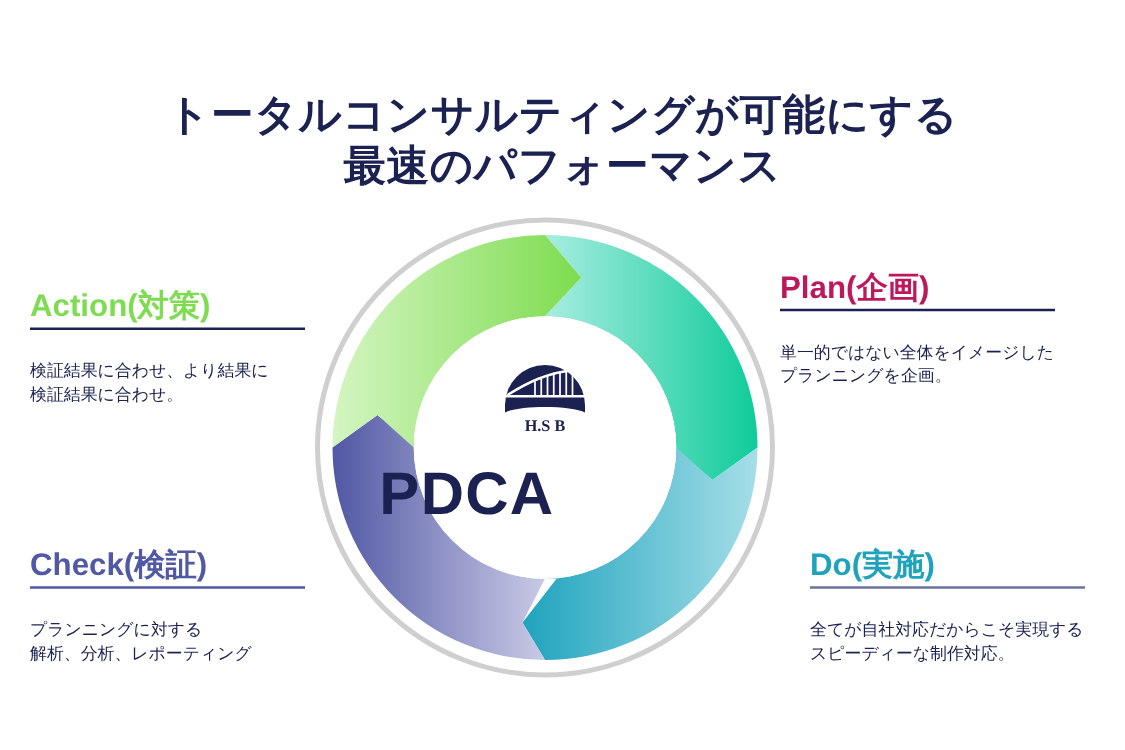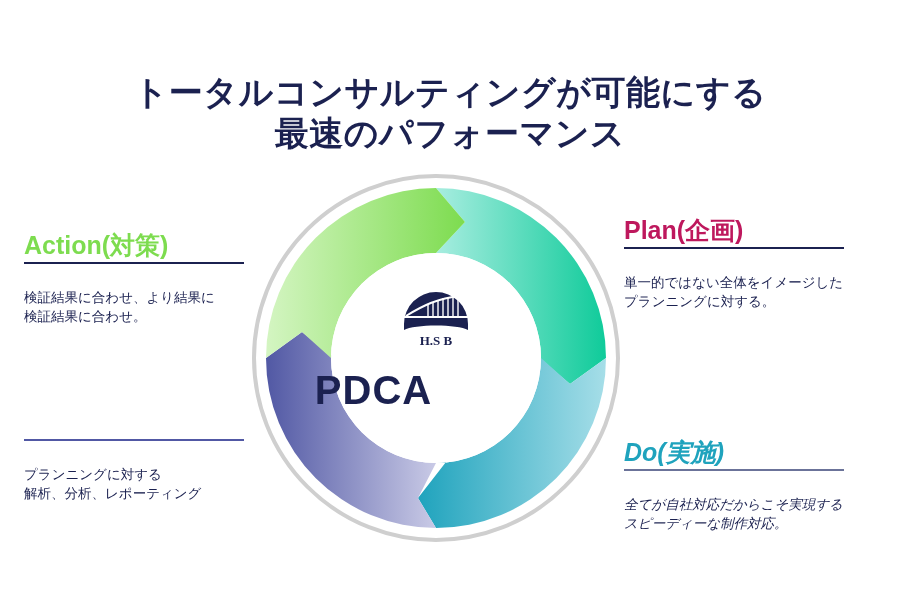--- a/index.html
+++ b/index.html
@@ -10,25 +10,25 @@
   .title.l1 { top:72px; }
   .title.l2 { top:113px; }
   .block { position:absolute; width:230px; }
   .block .head { font-family:"Liberation Sans", "DejaVu Sans", sans-serif; font-weight:bold;
                  font-size:25px; line-height:30px; white-space:nowrap; }
   .block .rule { height:2px; margin-top:2px; width:220px; }
   .block .body { font-size:13.5px; line-height:19px; color:#1b2150; margin-top:24px; white-space:nowrap; }
   #action { left:24px; top:230px; }
   #plan   { left:624px; top:215px; }
   #check  { left:24px; top:437px; }
-  #do     { left:624px; top:437px;font-style:italic; }
+  #do     { left:648px; top:437px; }
   .diagram { position:absolute; left:250px; top:172px; width:372px; height:372px; }
   .center-label { position:absolute; left:0; width:747px; text-align:center; top:368px;
                   font-family:"Liberation Sans", "DejaVu Sans", sans-serif;
-                  font-weight:bold; font-size:40px; color:#1b2150; letter-spacing:1px; }
+                  font-weight:bold; font-size:48px; color:#1b2150; letter-spacing:1px; }
   .logo { position:absolute; left:398px; top:286px; width:76px; height:62px; }
 </style>
 </head>
 <body>
 
 <div class="title l1">トータルコンサルティングが可能にする</div>
 <div class="title l2">最速のパフォーマンス</div>
 
 <div class="block" id="action">
   <div class="head" style="color:#7ddc4f">Action(対策)</div>
@@ -37,25 +37,26 @@
     <div>検証結果に合わせ、より結果に</div>
     <div>検証結果に合わせ。</div>
   </div>
 </div>
 
 <div class="block" id="plan">
   <div class="head" style="color:#be185d">Plan(企画)</div>
   <div class="rule" style="background:#1b2150"></div>
   <div class="body">
     <div>単一的ではない全体をイメージした</div>
-    <div>プランニングに対する。</div>
+    <div>プランニングを企画。</div>
   </div>
 </div>
 
 <div class="block" id="check">
+  <div class="head" style="color:#5158a4">Check(検証)</div>
   <div class="rule" style="background:#5158a4"></div>
   <div class="body">
     <div>プランニングに対する</div>
     <div>解析、分析、レポーティング</div>
   </div>
 </div>
 
 <div class="block" id="do">
   <div class="head" style="color:#1fa3bd">Do(実施)</div>
   <div class="rule" style="background:#6b7399"></div>

